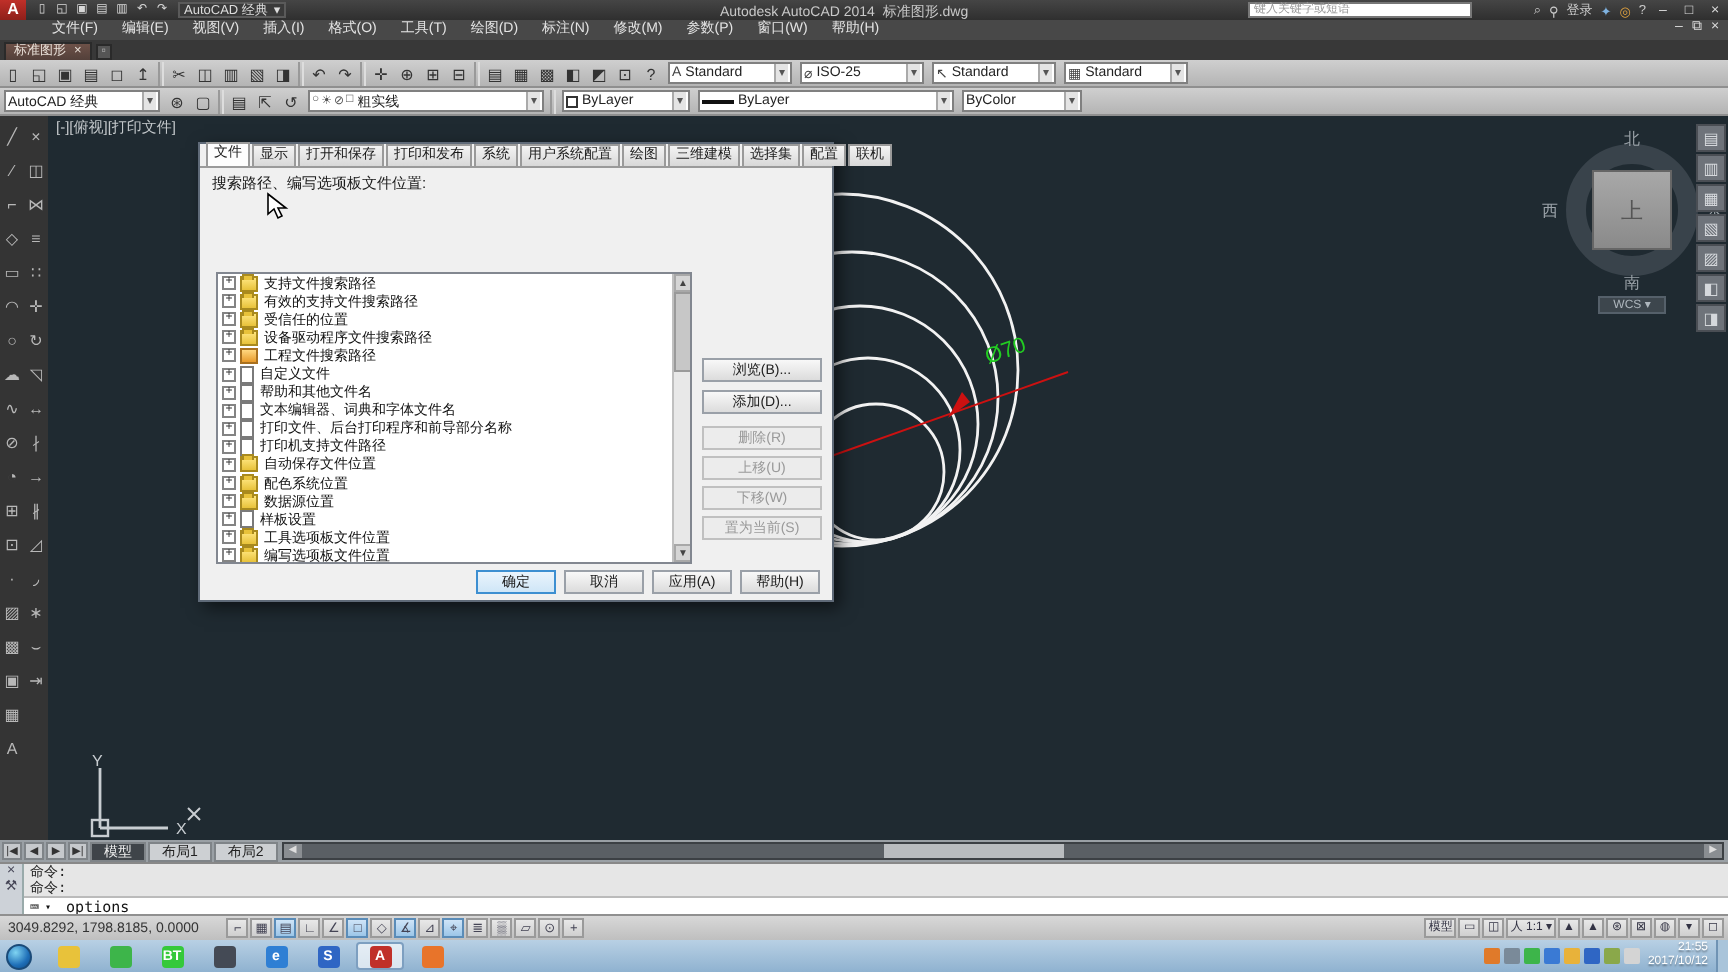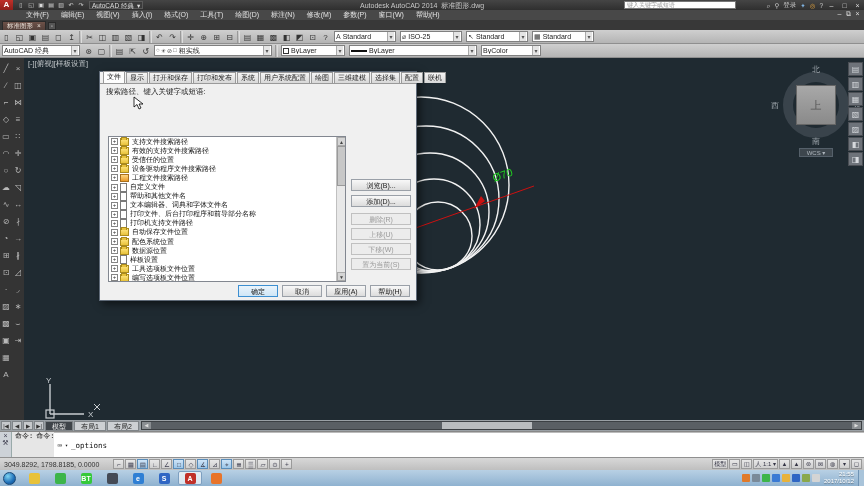--- a/index.html
+++ b/index.html
@@ -89,21 +89,21 @@
   .lnav{width:10px;height:9px;background:#c6c9cc;border:1px solid #7f8488;text-align:center;line-height:8px;font-size:5.5px;color:#333;margin-left:1px;}
   .ltab{height:10px;padding:0 6px;line-height:10px;background:#cdd0d3;border:1px solid #7f8488;margin-left:1px;color:#222;}
   .ltab.active{background:#3f4449;color:#eee;}
   .hscroll{flex:1;height:9px;background:#5a5f64;border:1px solid #3c4044;margin:0 2px;position:relative;}
   .hthumb{position:absolute;left:2px;top:0;width:90px;height:7px;background:#b9bcbf;}
   .harrow{position:absolute;top:0;width:9px;height:7px;background:#8a8e92;color:#ddd;font-size:5px;text-align:center;line-height:7px;}
 
   
   .cmd{position:absolute;left:0;top:431px;width:864px;height:26px;background:#e6e6e6;border-top:1px solid #888;display:flex;}
   .cmd-side{width:12px;background:#cdd2d8;border-right:1px solid #9aa;display:flex;flex-direction:column;align-items:center;font-size:7px;color:#445;}
-  .cmd-main{flex:1;display:flex;flex-direction:row;font-family:"DejaVu Sans Mono","Liberation Mono",monospace;}
+  .cmd-main{flex:1;display:flex;flex-direction:column;font-family:"DejaVu Sans Mono","Liberation Mono",monospace;}
   .cmd-hist{height:8px;font-size:7px;color:#222;padding-left:3px;line-height:8px;}
   .cmd-input{flex:1;background:#fff;border-top:1px solid #bbb;font-size:7.5px;color:#111;display:flex;align-items:center;padding-left:3px;gap:3px;}
 
   
   .statusbar{position:absolute;left:0;top:457px;width:864px;height:13px;background:linear-gradient(#d8d8d8,#bfbfbf);border-top:1px solid #909090;display:flex;align-items:center;font-size:7px;color:#333;}
   .coords{margin-left:4px;font-size:7px;white-space:nowrap;}
   .stoggles{display:flex;gap:1px;margin-left:14px;}
   .stgl{width:11px;height:10px;background:linear-gradient(#e8e8e8,#cfcfcf);border:1px solid #9a9a9a;font-size:6.5px;text-align:center;line-height:9px;color:#445;}
   .stgl.on{background:linear-gradient(#cfe4f7,#9cc6e8);border-color:#5a8cb8;}
   .sright{margin-left:auto;display:flex;align-items:center;gap:1px;margin-right:2px;}
@@ -282,21 +282,21 @@
         <circle cx="414" cy="178" r="34"></circle>
       </g>
 
       <g>
         <line x1="324" y1="194" x2="510" y2="128" stroke="#cc1111" stroke-width="1"></line>
         <polygon points="461,143 450,151 457,138" fill="#cc1111"></polygon>
         <text x="470" y="124" fill="#22cc22" font-size="11" font-family="Liberation Sans, sans-serif" transform="rotate(-19 470 124)">Ø70</text>
       </g>
     </svg>
 
-    <div class="vplabel">[-][俯视][样板设置]</div>
+    <div class="vplabel">[-][俯视][打印文件]</div>
 
     <div class="viewcube">
       <div class="vc-ring"></div>
       <div class="vc-label" style="left:43px;top:-2px;">北</div>
       <div class="vc-label" style="left:2px;top:34px;">西</div>
       <div class="vc-label" style="left:84px;top:34px;">东</div>
       <div class="vc-label" style="left:43px;top:70px;">南</div>
       <div class="vc-face">上</div>
       <div class="vc-wcs"><span>WCS</span> ▾</div>
     </div>
@@ -371,21 +371,21 @@
         <div class="dtab">打开和保存</div>
         <div class="dtab">打印和发布</div>
         <div class="dtab">系统</div>
         <div class="dtab">用户系统配置</div>
         <div class="dtab">绘图</div>
         <div class="dtab">三维建模</div>
         <div class="dtab">选择集</div>
         <div class="dtab">配置</div>
         <div class="dtab">联机</div>
       </div>
-    <div class="dlg-treelabel">搜索路径、键入关键字或短语:</div>
+    <div class="dlg-treelabel">搜索路径、编写选项板文件位置:</div>
 
     <div class="listbox">
       <div id="treeitems">
           <div class="titem">
             <div class="texp">+</div>
             <div class="tic folder"></div>
             <div>支持文件搜索路径</div>
           </div>
           <div class="titem">
             <div class="texp">+</div>

